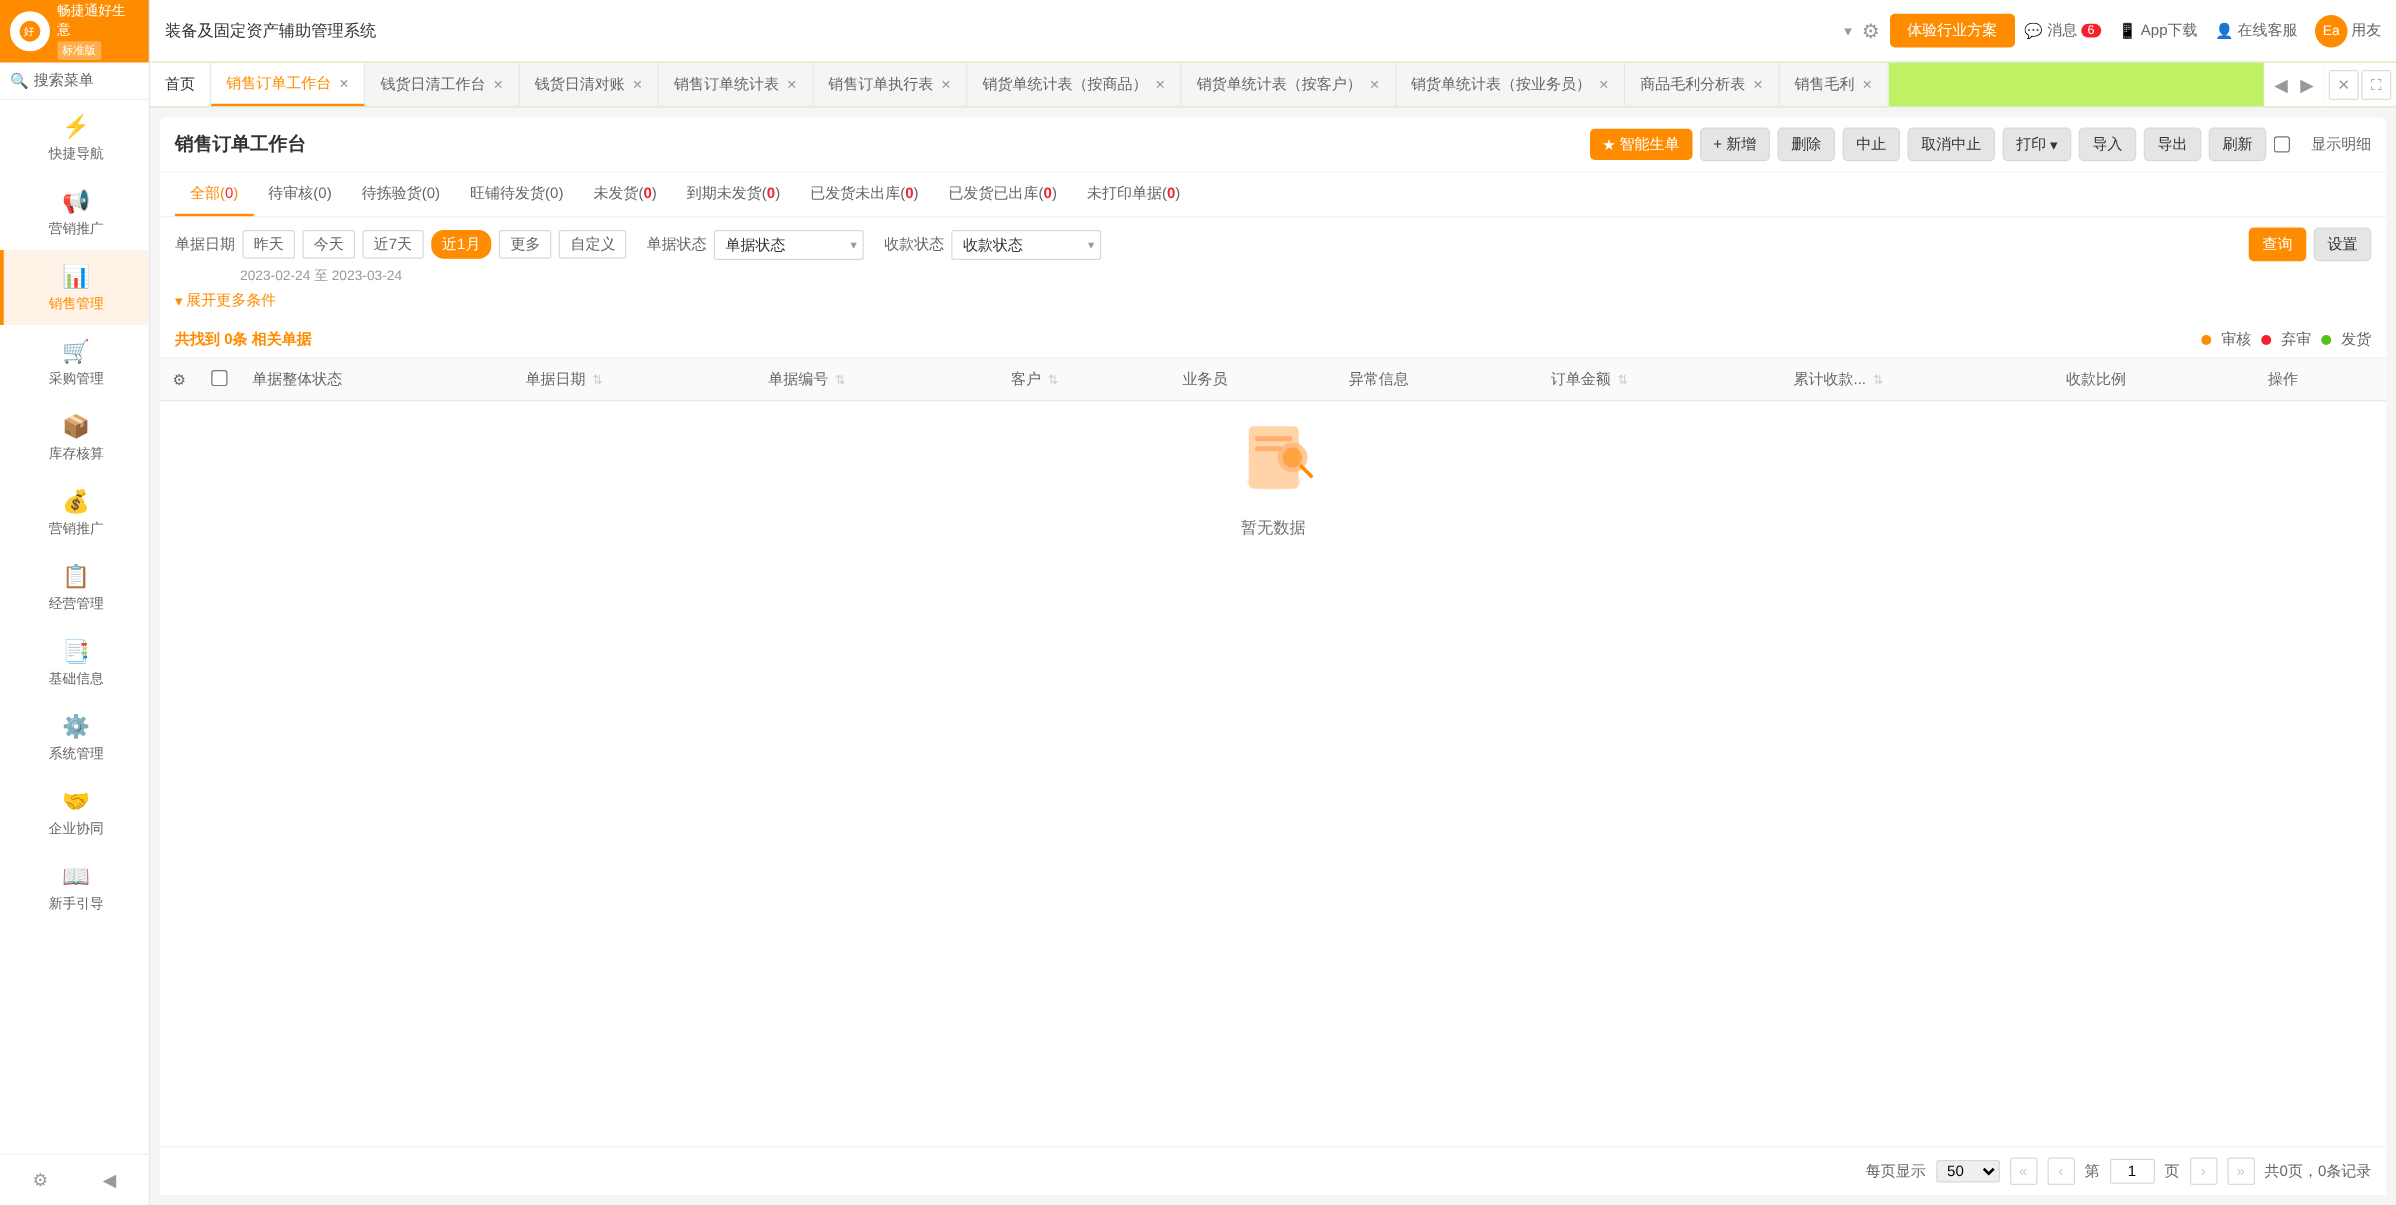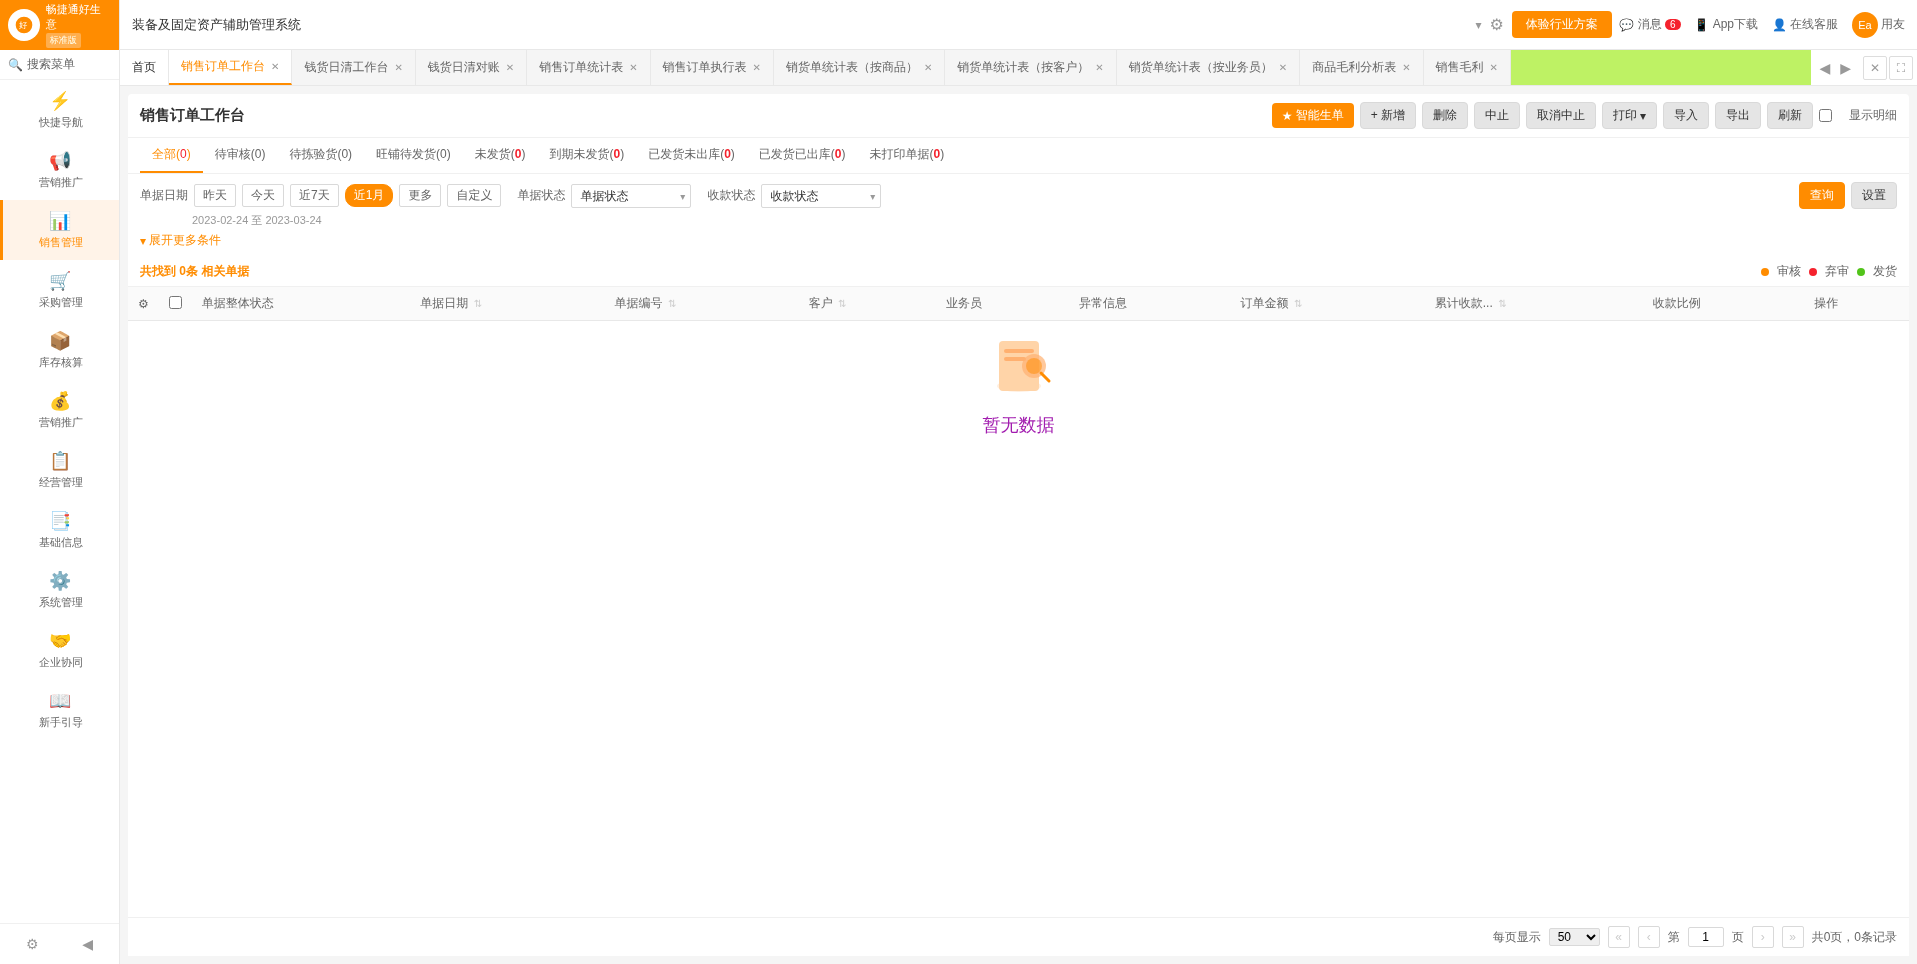--- a/index.html
+++ b/index.html
@@ -88,21 +88,21 @@
     .dot-green { background: #52c41a; }
 
     
     .data-table { width: 100%; border-collapse: collapse; font-size: 12px; }
     .data-table th { background: #fafafa; border-bottom: 1px solid #e8e8e8; padding: 8px 10px; color: #666; font-weight: normal; text-align: left; white-space: nowrap; }
     .data-table th .sort-icon { color: #ccc; font-size: 10px; margin-left: 2px; }
 
     
     .empty-state { flex: 1; display: flex; flex-direction: column; align-items: center; justify-content: center; color: #999; }
     .empty-icon { width: 80px; height: 80px; margin-bottom: 12px; }
-    .empty-text { font-size: 18px; color: #a21caf; }
+    .empty-text { font-size: 13px; color: #737373; }
 
     
     .pagination { padding: 8px 12px; border-top: 1px solid #f0f0f0; display: flex; align-items: center; justify-content: flex-end; gap: 8px; flex-shrink: 0; background: #fff; }
     .pagination-label { color: #666; }
     .pagination-select { border: 1px solid #d9d9d9; border-radius: 2px; padding: 0 4px; font-size: 12px; }
     .pagination-btn { width: 22px; height: 22px; border: 1px solid #d9d9d9; border-radius: 2px; display: flex; align-items: center; justify-content: center; cursor: pointer; color: #666; font-size: 12px; background: #fff; }
     .pagination-btn.disabled { color: #ccc; cursor: not-allowed; }
     .pagination-input { width: 36px; border: 1px solid #d9d9d9; border-radius: 2px; padding: 2px 4px; font-size: 12px; text-align: center; }
     .pagination-info { color: #666; }
 

